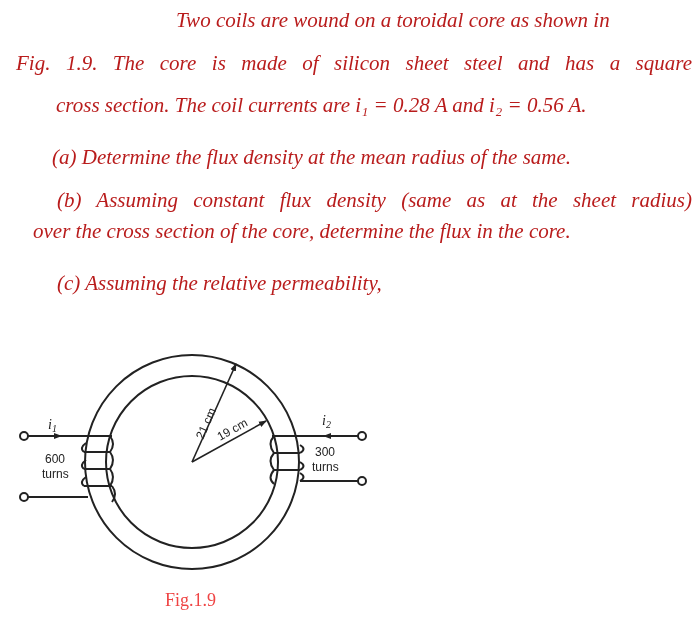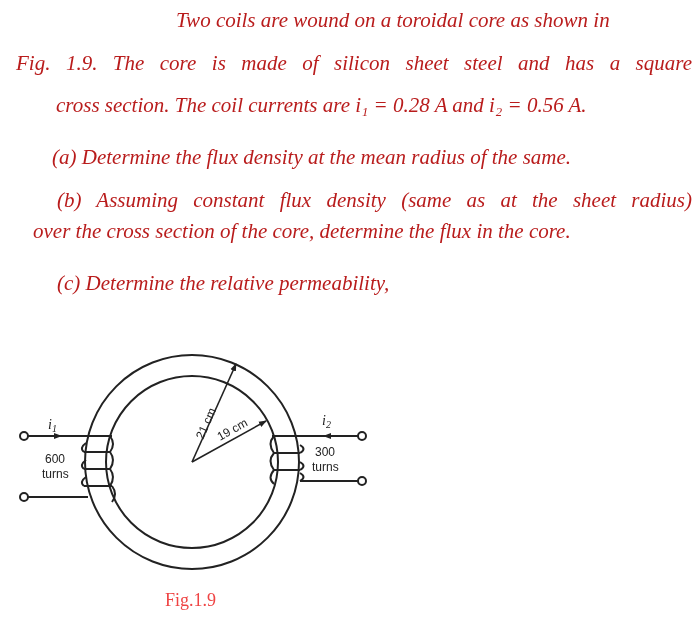--- a/index.html
+++ b/index.html
@@ -28,21 +28,21 @@
 </head>
 <body>
 
 <div class="line" style="left:176px; top:10px; width:516px;">Two coils are wound on a toroidal core as shown in</div>
 <div class="line just" style="left:16px; top:53px; width:676px;">Fig. 1.9. The core is made of silicon sheet steel and has a square</div>
 <div class="line" style="left:16px; top:95px;margin-left:40px;">cross section. The coil currents are i₁ = 0.28 A and i₂ = 0.56 A.</div>
 
 <div class="line" style="left:52px; top:147px;">(a) Determine the flux density at the mean radius of the same.</div>
 <div class="line just" style="left:57px; top:190px; width:635px;">(b) Assuming constant flux density (same as at the sheet radius)</div>
 <div class="line" style="left:33px; top:221px;">over the cross section of the core, determine the flux in the core.</div>
-<div class="line" style="left:57px; top:273px;">(c) Determine the relative permeability,</div>
+<div class="line" style="left:57px; top:273px;">(c) Assuming the relative permeability,</div>
 
 <div class="figure">
   <svg width="400" height="300" viewBox="0 330 400 300" xmlns="http://www.w3.org/2000/svg">
     <defs>
       <marker id="arrowhead" markerWidth="8" markerHeight="8" refX="7" refY="4" orient="auto" markerUnits="userSpaceOnUse">
         <path d="M0,1 L8,4 L0,7 z" fill="#222"></path>
       </marker>
       <marker id="arrowmid" markerWidth="8" markerHeight="8" refX="4" refY="4" orient="auto" markerUnits="userSpaceOnUse">
         <path d="M0,1 L8,4 L0,7 z" fill="#222"></path>
       </marker>

